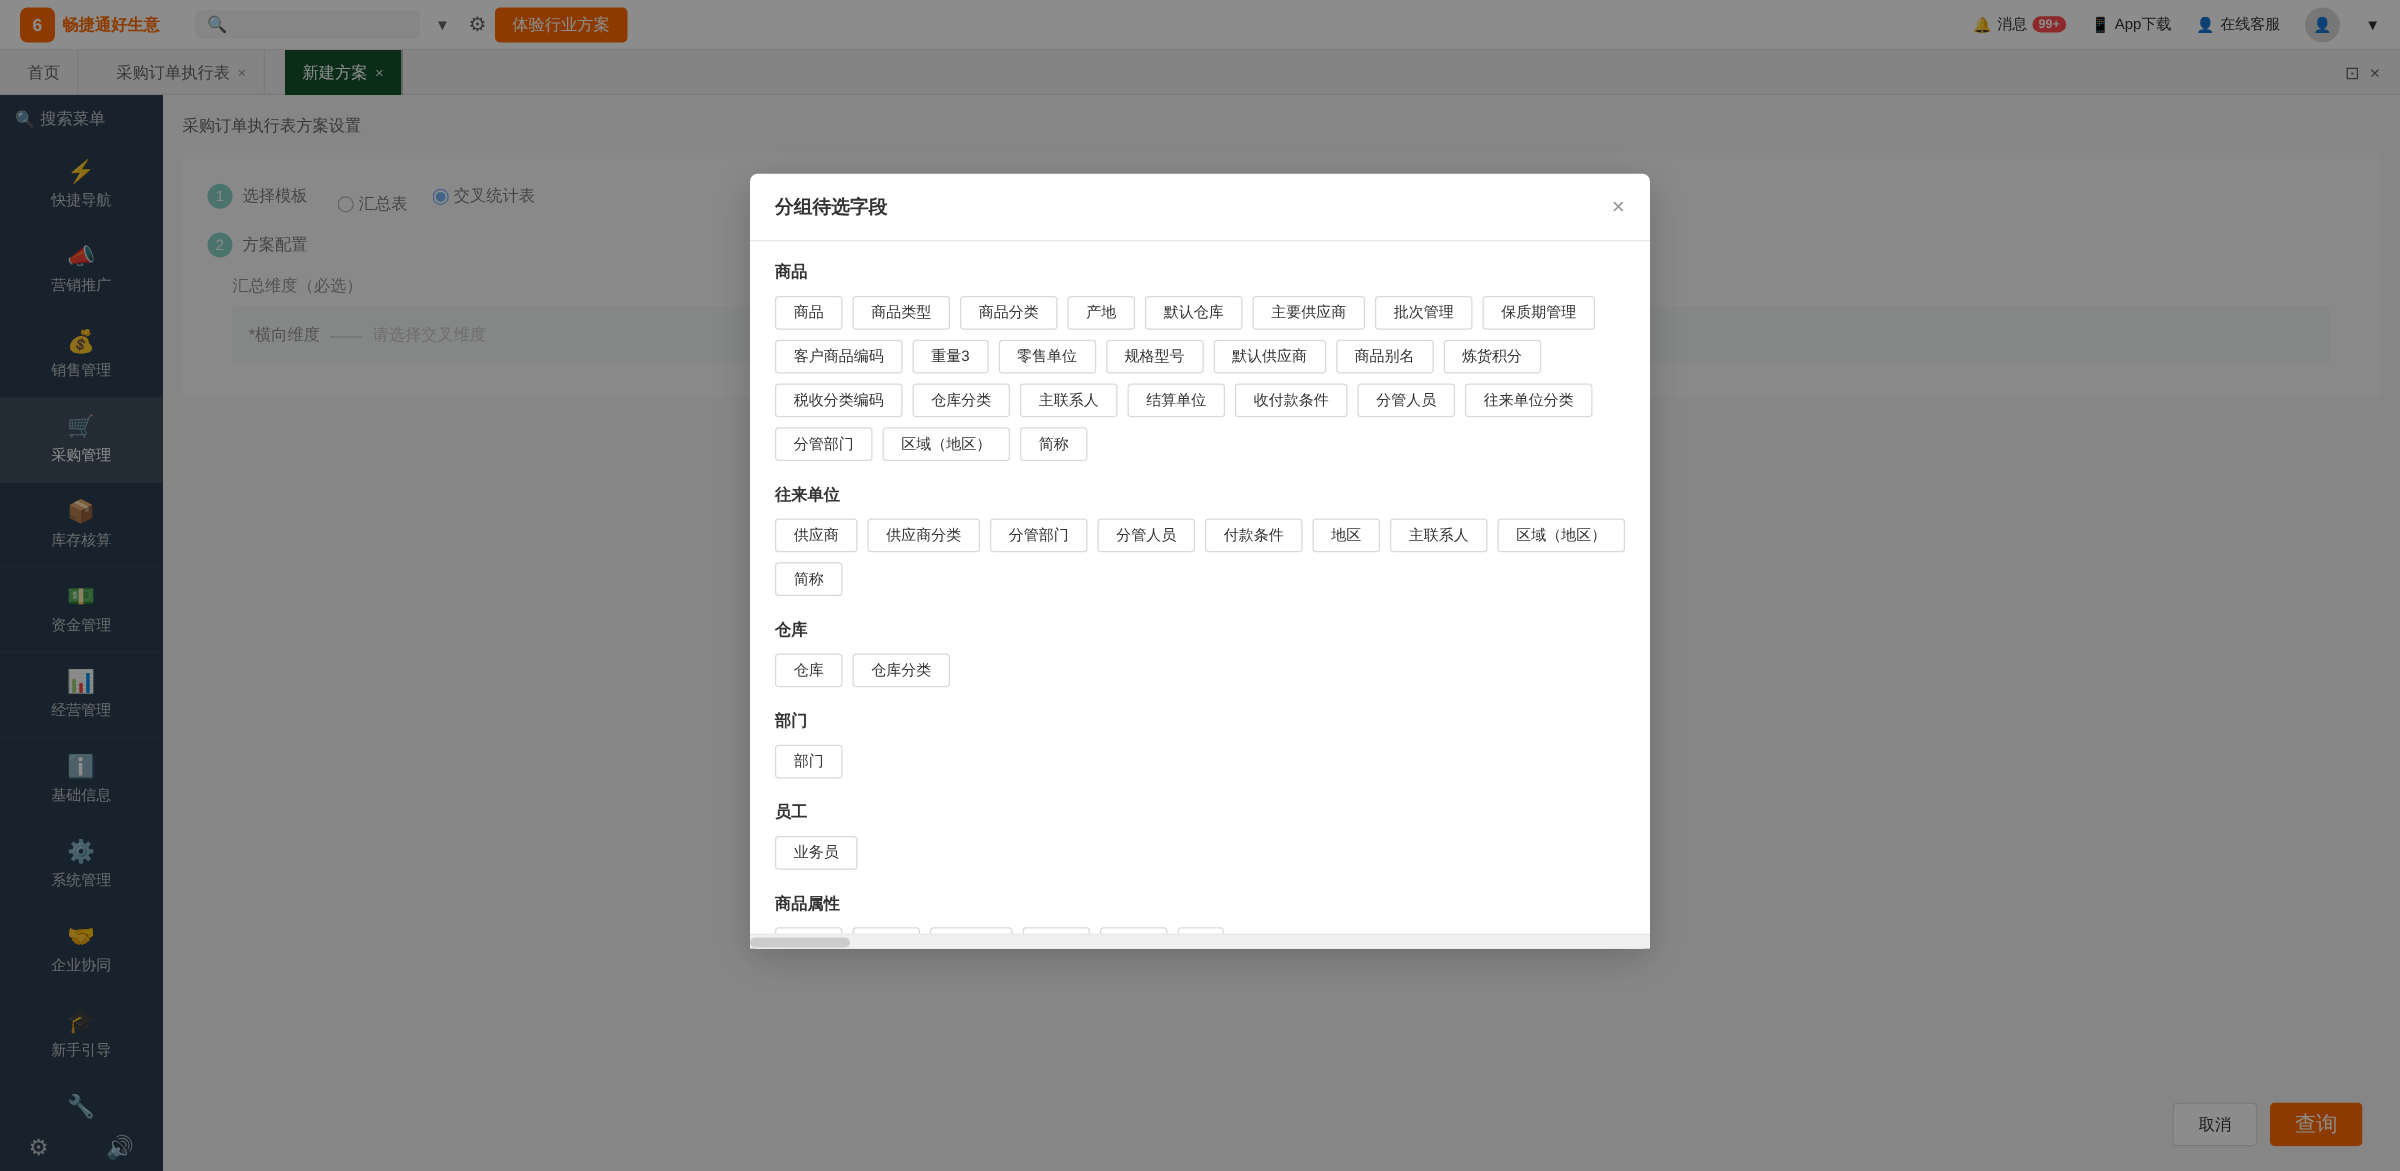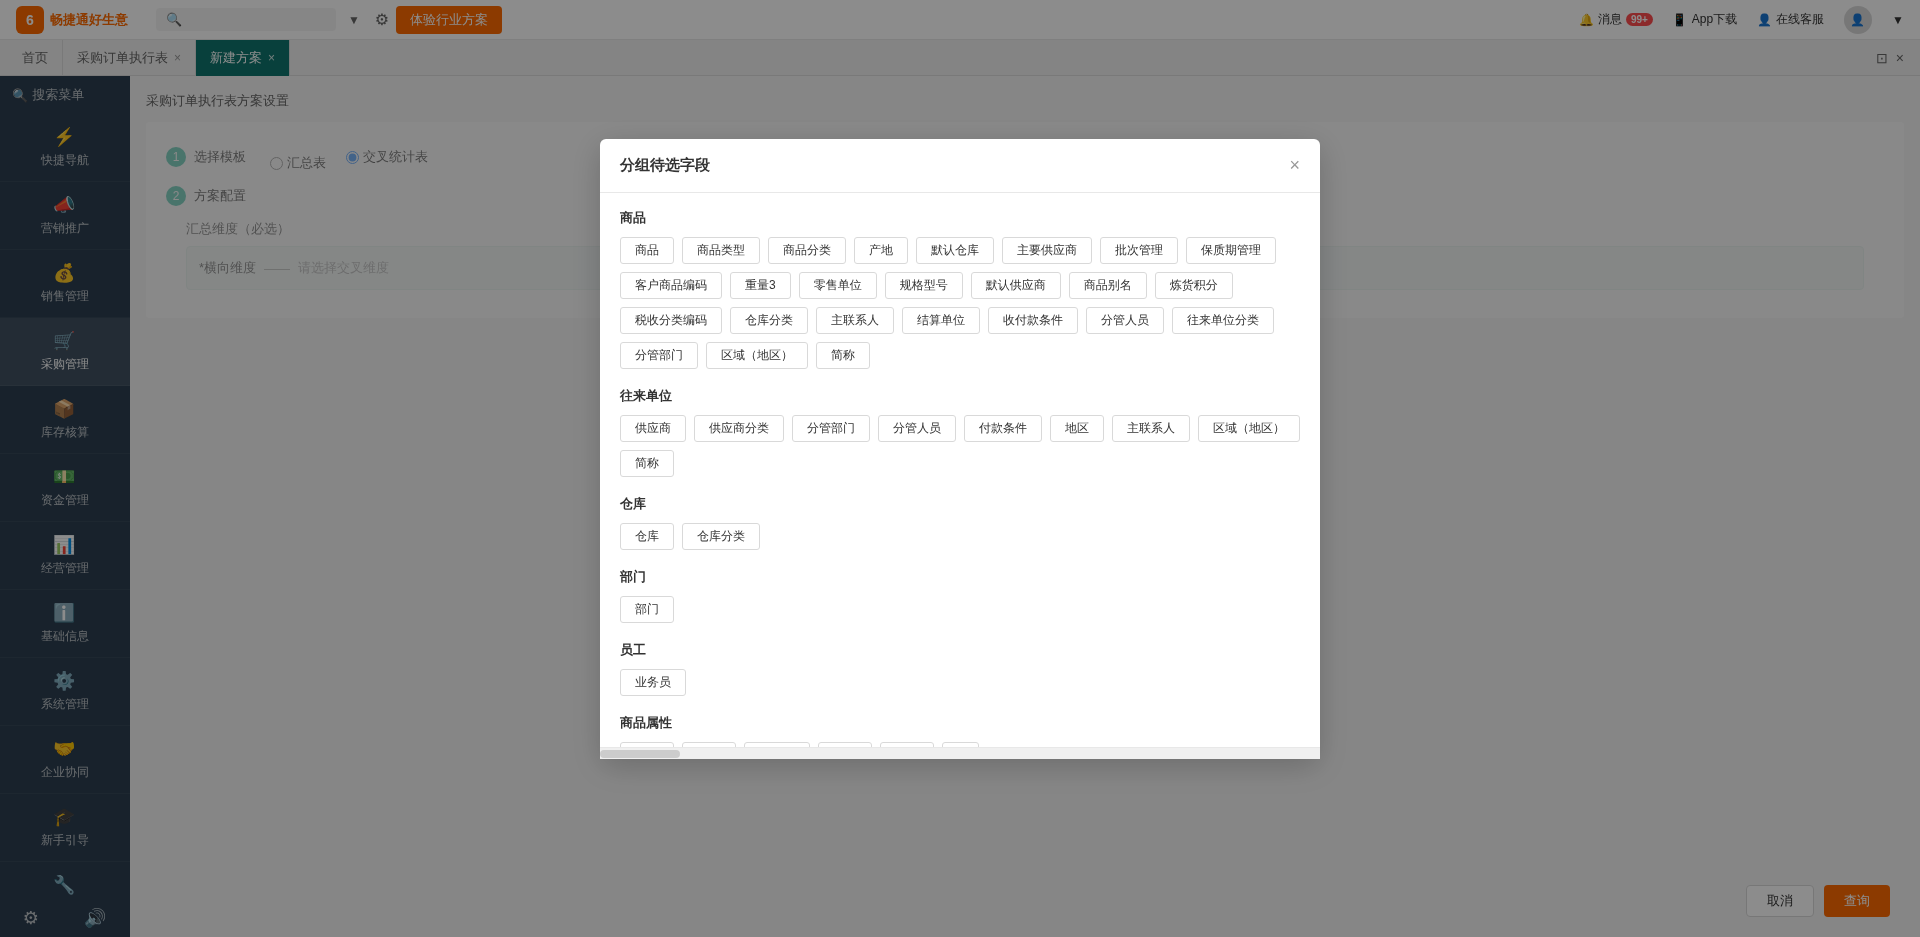--- a/index.html
+++ b/index.html
@@ -14,23 +14,23 @@
     .header-search input { border: none; background: transparent; outline: none; font-size: 12px; width: 120px; }
     .header-dropdown { display: flex; align-items: center; gap: 4px; padding: 4px 8px; cursor: pointer; font-size: 12px; color: #666; }
     .header-right { margin-left: auto; display: flex; align-items: center; gap: 20px; }
     .header-btn { display: flex; align-items: center; gap: 4px; font-size: 12px; color: #333; cursor: pointer; }
     .badge { background: #ff4d4f; color: white; border-radius: 10px; padding: 1px 5px; font-size: 10px; font-weight: bold; }
     .trial-btn { background: #ff6b00; color: white; border: none; border-radius: 4px; padding: 5px 14px; cursor: pointer; font-size: 13px; }
     .gear-icon { width: 28px; height: 28px; display: flex; align-items: center; justify-content: center; cursor: pointer; color: #666; font-size: 16px; }
     .user-avatar { width: 28px; height: 28px; background: #d9d9d9; border-radius: 50%; display: flex; align-items: center; justify-content: center; font-size: 12px; color: #666; }
 
     
-    .tabbar { height: 36px; background: #f0f0f0; display: flex; padding: 0 8px; gap: 0; position: fixed; top: 40px; left: 0; right: 0; z-index: 99; border-bottom: 1px solid #ddd; }
+    .tabbar { height: 36px; background: #f0f0f0; display: flex; padding: 0 8px; gap: 16px; position: fixed; top: 40px; left: 0; right: 0; z-index: 99; border-bottom: 1px solid #ddd; }
     .tab { height: 36px; display: flex; align-items: center; padding: 0 14px; gap: 6px; cursor: pointer; font-size: 13px; color: #666; border-right: 1px solid #ddd; }
-    .tab.active { background: #0f766e; color: white; }
+    .tab.active { background: #14532d; color: white; }
     .tab-close { font-size: 12px; color: #999; cursor: pointer; }
     .tab.active .tab-close { color: rgba(255,255,255,0.8); }
 
     
     .sidebar { position: fixed; top: 76px; left: 0; bottom: 0; width: 130px; background: #2c3e50; z-index: 98; overflow-y: auto; }
     .sidebar-item { display: flex; flex-direction: column; align-items: center; padding: 12px 8px; cursor: pointer; color: #bdc3c7; font-size: 12px; gap: 4px; border-bottom: 1px solid rgba(255,255,255,0.05); }
     .sidebar-item:hover, .sidebar-item.active { background: rgba(255,255,255,0.1); color: white; }
     .sidebar-icon { font-size: 18px; }
     .sidebar-search { display: flex; align-items: center; gap: 4px; padding: 10px 12px; color: #bdc3c7; font-size: 13px; cursor: pointer; }
 
@@ -55,21 +55,21 @@
     .field-group { margin-bottom: 18px; }
     .field-group-title { font-size: 13px; font-weight: bold; color: #333; margin-bottom: 10px; }
     .field-tags { display: flex; flex-wrap: wrap; gap: 8px; }
     .field-tag { border: 1px solid #d9d9d9; border-radius: 3px; padding: 4px 14px; font-size: 12px; color: #333; cursor: pointer; background: white; }
 
     
     .modal-body::-webkit-scrollbar { width: 6px; }
     .modal-body::-webkit-scrollbar-track { background: #f1f1f1; }
     .modal-body::-webkit-scrollbar-thumb { background: #ccc; border-radius: 3px; }
     .btn-cancel { padding: 6px 20px; border: 1px solid #d9d9d9; border-radius: 4px; background: white; cursor: pointer; font-size: 13px; color: #333; }
-    .btn-confirm { padding: 6px 20px; border: none; border-radius: 4px; background: #ff6b00; color: white; cursor: pointer; font-size: 13px; }
+    .btn-confirm { padding: 6px 20px; border: none; border-radius: 4px; background: #ff6b00; color: white; cursor: pointer; font-size: 17px; }
 
     
     .modal-hscroll { height: 12px; background: #f0f0f0; border-top: 1px solid #e8e8e8; position: relative; flex-shrink: 0; }
     .modal-hscroll-thumb { position: absolute; left: 0; top: 2px; width: 80px; height: 8px; background: #ccc; border-radius: 4px; }
 
     
     .bottom-actions { position: fixed; bottom: 20px; right: 30px; display: flex; gap: 10px; z-index: 150; }
   </style>
 </head>
 <body>

